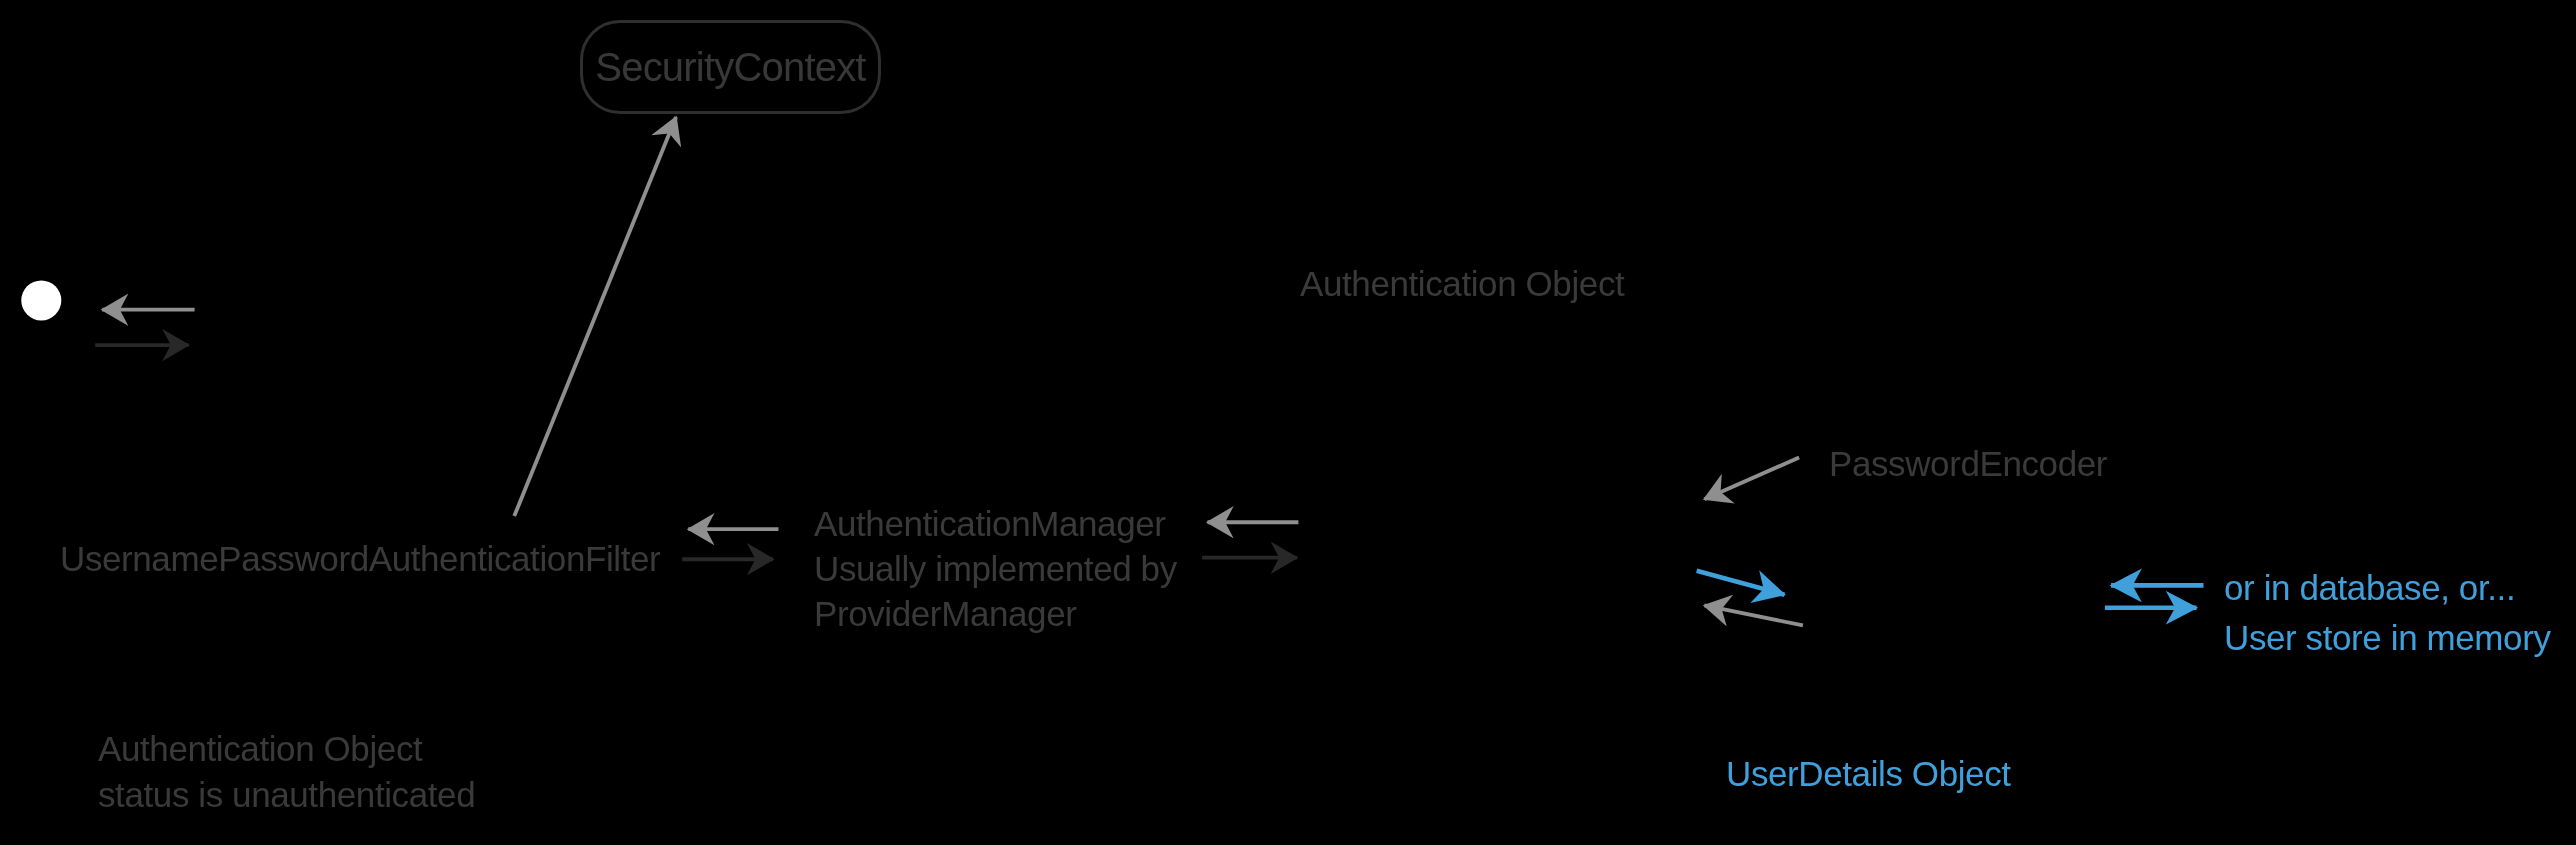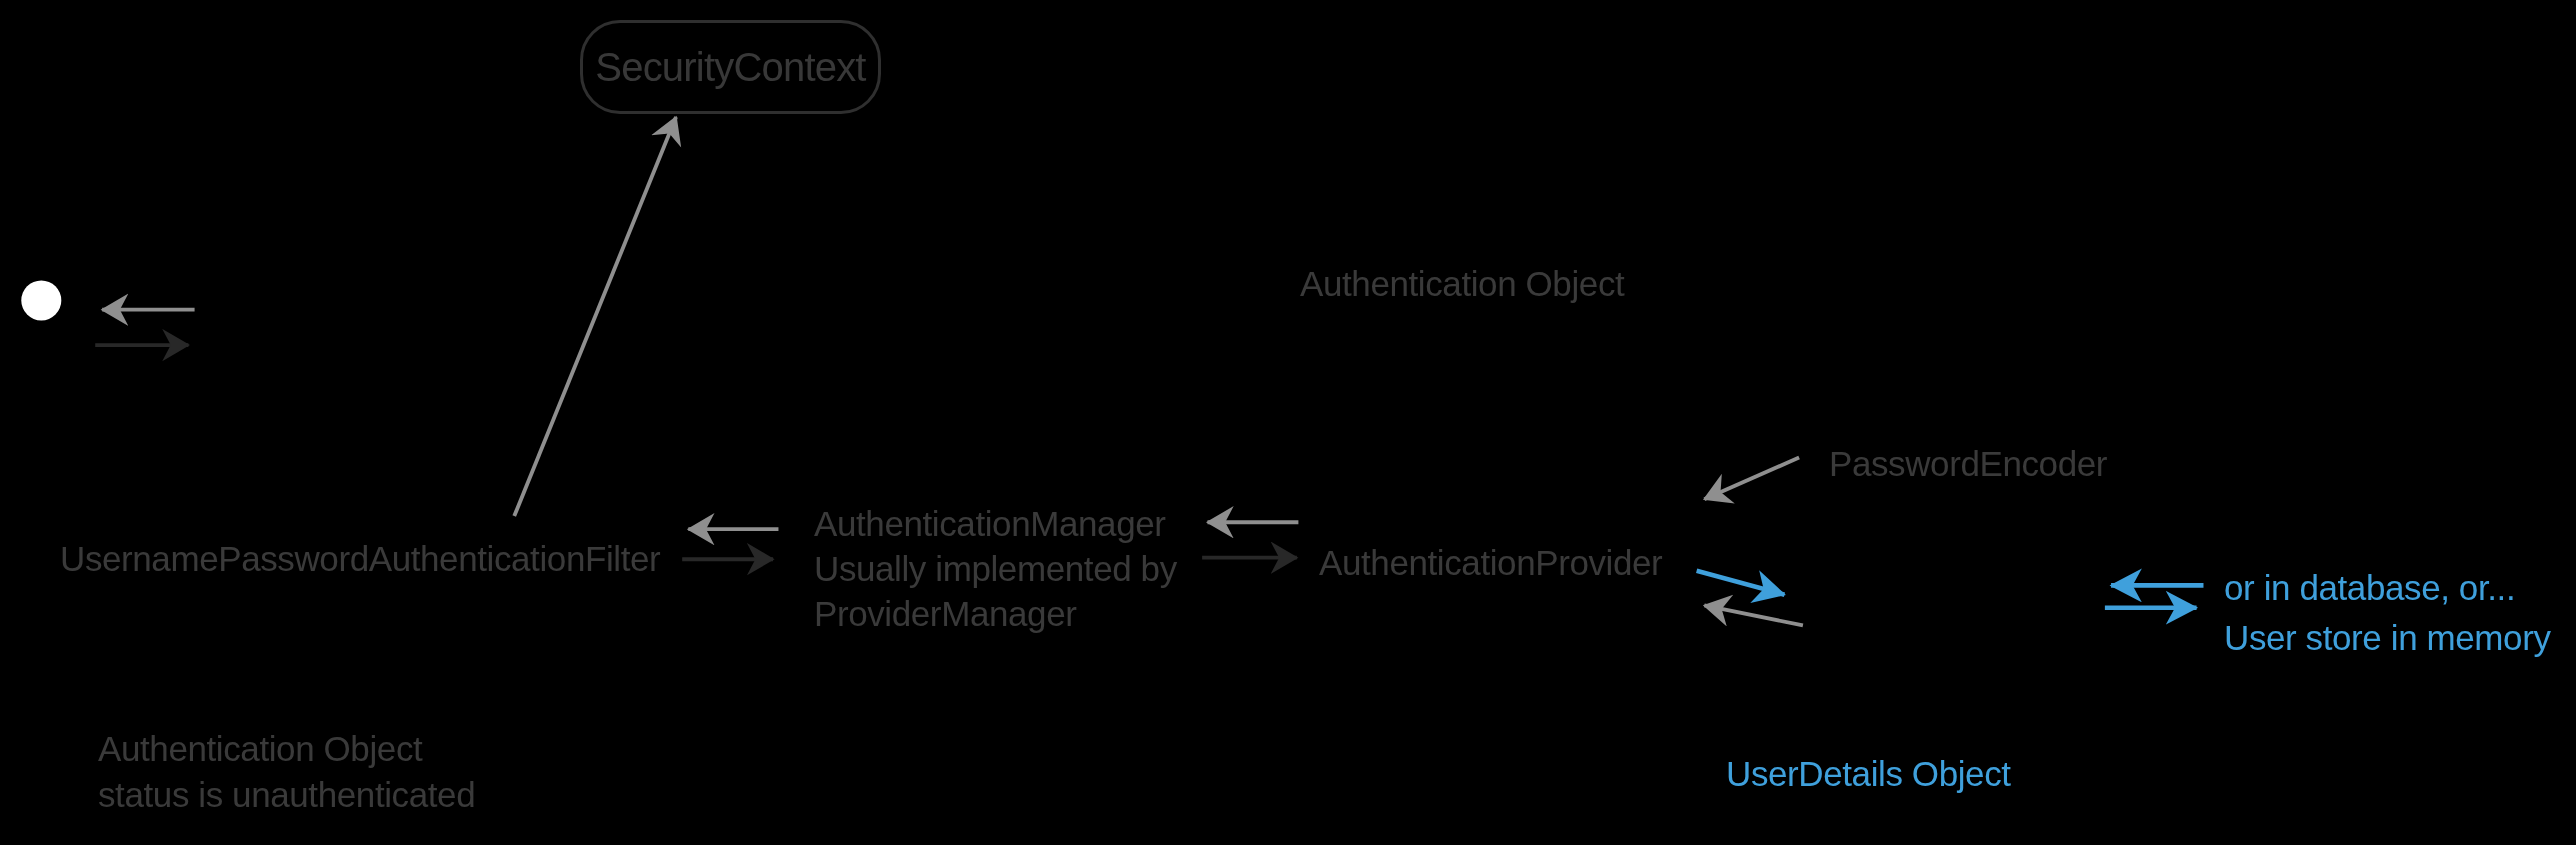--- a/index.html
+++ b/index.html
@@ -109,21 +109,20 @@
 
 
   <div class="lbl lh58" style="left:814px;top:501px;">
     <div>AuthenticationManager</div>
     <div>Usually implemented by</div>
     <div>ProviderManager</div>
   </div>
 
   <div class="lbl lh52" style="left:60px;top:539px;">UsernamePasswordAuthenticationFilter</div>
 
-  <div class="lbl lh52" style="left:1319px;top:543px;">AuthenticationProvider</div>
 
   <div class="lbl lh61" style="left:1300px;top:260px;">
     <div>Authentication Object</div>
   </div>
 
   <div class="lbl lh52" style="left:1815px;top:444px;margin-left:14px;">PasswordEncoder</div>
 
 
   <div class="lbl lh65 blue" style="left:2224px;top:563px;">
     <div>or in database, or...</div>

